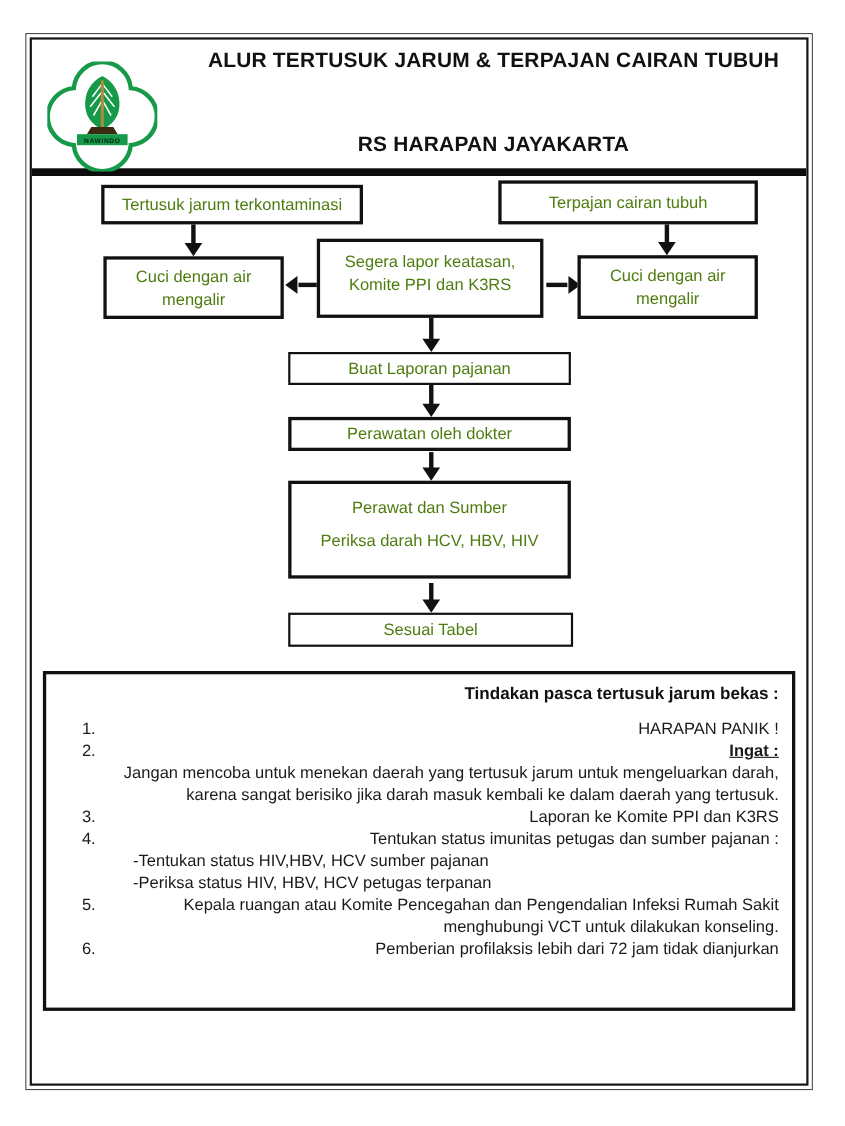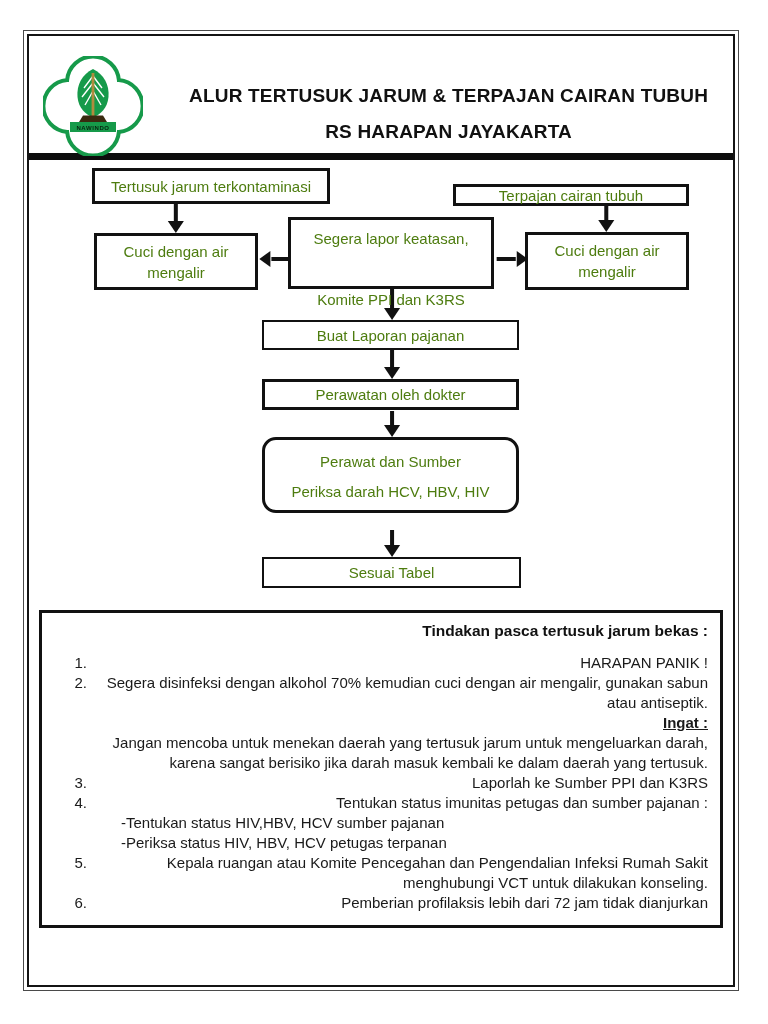--- a/index.html
+++ b/index.html
@@ -18,40 +18,40 @@
   }
   
   .header { height:117px; flex:none; display:flex; }
   .logo-wrap { width:160px; flex:none; position:relative; }
   .logo-svg { position:absolute; left:14px; top:20px; width:100px; height:100px; }
   .logo-label-text { font-family:"Liberation Sans", sans-serif; font-weight:bold; }
   .titles {
     flex:1; display:flex; flex-direction:column; justify-content:flex-end;
     align-items:center; padding:0 100px 10px 0; gap:14px;
   }
-  .title-line { font-size:19px; font-weight:bold; color:#111; white-space:nowrap; letter-spacing:0.2px; }
+  .title-line { font-size:19px; font-weight:bold; color:#111; white-space:nowrap; letter-spacing:0.2px;margin-top:40px; }
   .divider { height:7px; background:#0d0d0d; flex:none; }
   
   .flow { position:relative; height:446px; flex:none; }
   .arrow-layer { position:absolute; left:0; top:0; width:100%; height:100%; }
   .fbox {
     position:absolute; background:#fff; border:3px solid #111;
     text-align:center; font-size:15px; color:#4d7c0f;
     display:flex; flex-direction:column; justify-content:center; line-height:21px;
   }
   .fbox.thin { border-width:2px;text-align:center; }
   .fbox.top-align { justify-content:flex-start; }
   #bx-tertusuk { left:63px;  top:8px;   width:238px; height:36px; }
-  #bx-terpajan { left:424px; top:24px;   width:236px; height:22px; }
-  #bx-lapor    { left:259px; top:57px;  width:206px; height:72px; padding-top:8px;gap:40px; }
+  #bx-terpajan { left:424px; top:4px;   width:236px; height:40px; }
+  #bx-lapor    { left:259px; top:57px;  width:206px; height:72px; padding-top:8px; }
   #bx-cuci-l   { left:65px;  top:73px;  width:164px; height:57px; }
   #bx-cuci-r   { left:496px; top:72px;  width:164px; height:58px; }
   #bx-laporan  { left:233px; top:160px; width:257px; height:30px; }
   #bx-perawat  { left:233px; top:219px; width:257px; height:31px; }
-  #bx-periksa  { left:233px; top:277px; width:257px; height:76px; padding-top:11px;border-radius:14px; }
+  #bx-periksa  { left:233px; top:277px; width:257px; height:89px; padding-top:11px; }
   #bx-periksa .gap-line { margin-top:9px; }
   #bx-sesuai   { left:233px; top:397px; width:259px; height:31px; }
   
   .notes {
     margin:4px 10px 0 10px; border:3px solid #111; background:#fff;
     padding:6px 12px 12px 8px; min-height:309px; flex:none;text-align:right;
   }
   .notes-heading { font-size:15.5px; font-weight:bold; color:#111; margin:3px 0 13px 0; }
   .note-row { display:flex; font-size:15px; line-height:20px; }
   .note-num { width:37px; flex:none; }
@@ -163,29 +163,28 @@
       <div class="notes-heading">Tindakan pasca tertusuk jarum bekas :</div>
 
       <div class="note-row">
         <span class="note-num">1.</span>
         <div class="note-body">HARAPAN PANIK !</div>
       </div>
 
       <div class="note-row">
         <span class="note-num">2.</span>
         <div class="note-body">
-          <div>Segera disinfeksi dengan alkohol 70% kemudian cuci dengan air mengalir, gunakan sabun atau antiseptik.</div>
           <div class="bold">Ingat :</div>
           <div>Jangan mencoba untuk menekan daerah yang tertusuk jarum untuk mengeluarkan darah, karena sangat berisiko jika darah masuk kembali ke dalam daerah yang tertusuk.</div>
         </div>
       </div>
 
       <div class="note-row">
         <span class="note-num">3.</span>
-        <div class="note-body">Laporlah ke Sumber PPI dan K3RS</div>
+        <div class="note-body">Laporan ke Komite PPI dan K3RS</div>
       </div>
 
       <div class="note-row">
         <span class="note-num">4.</span>
         <div class="note-body">
           <div>Tentukan status imunitas petugas dan sumber pajanan :</div>
           <div class="sub-row">
             <span class="sub-dash">-</span>
             <div>Tentukan status HIV,HBV, HCV sumber pajanan</div>
           </div>

